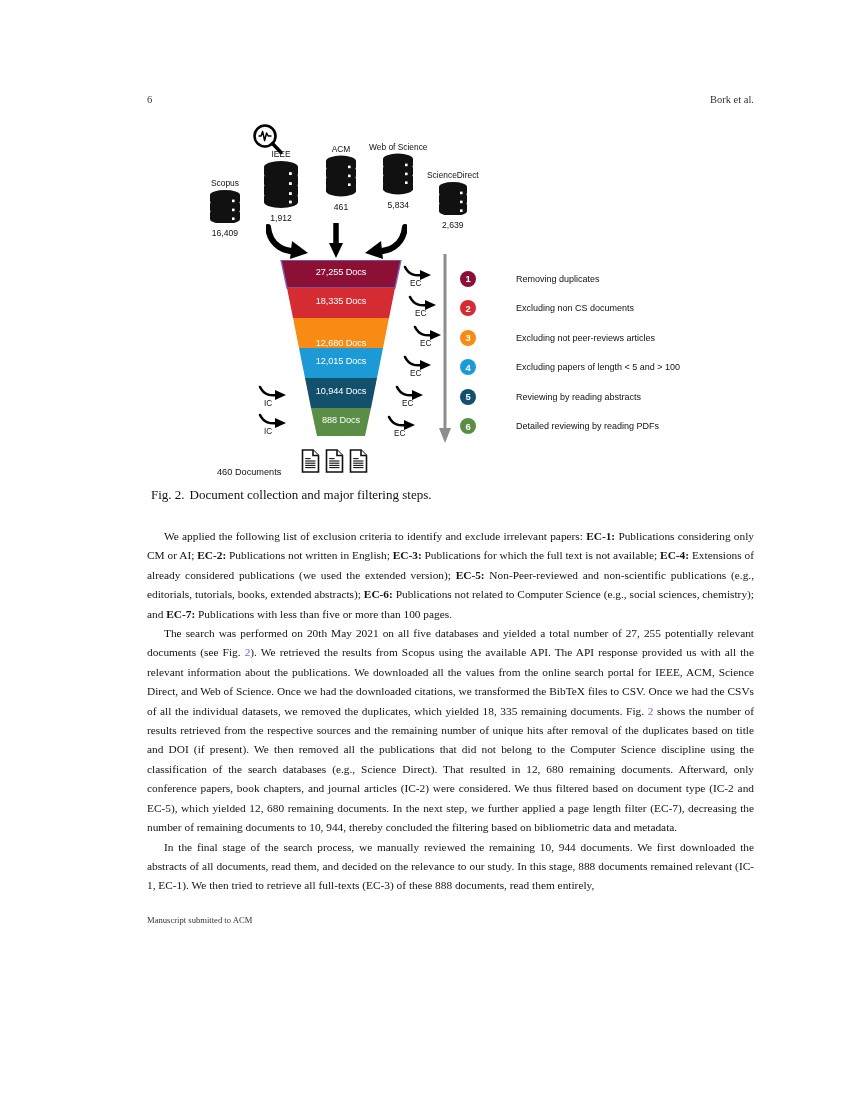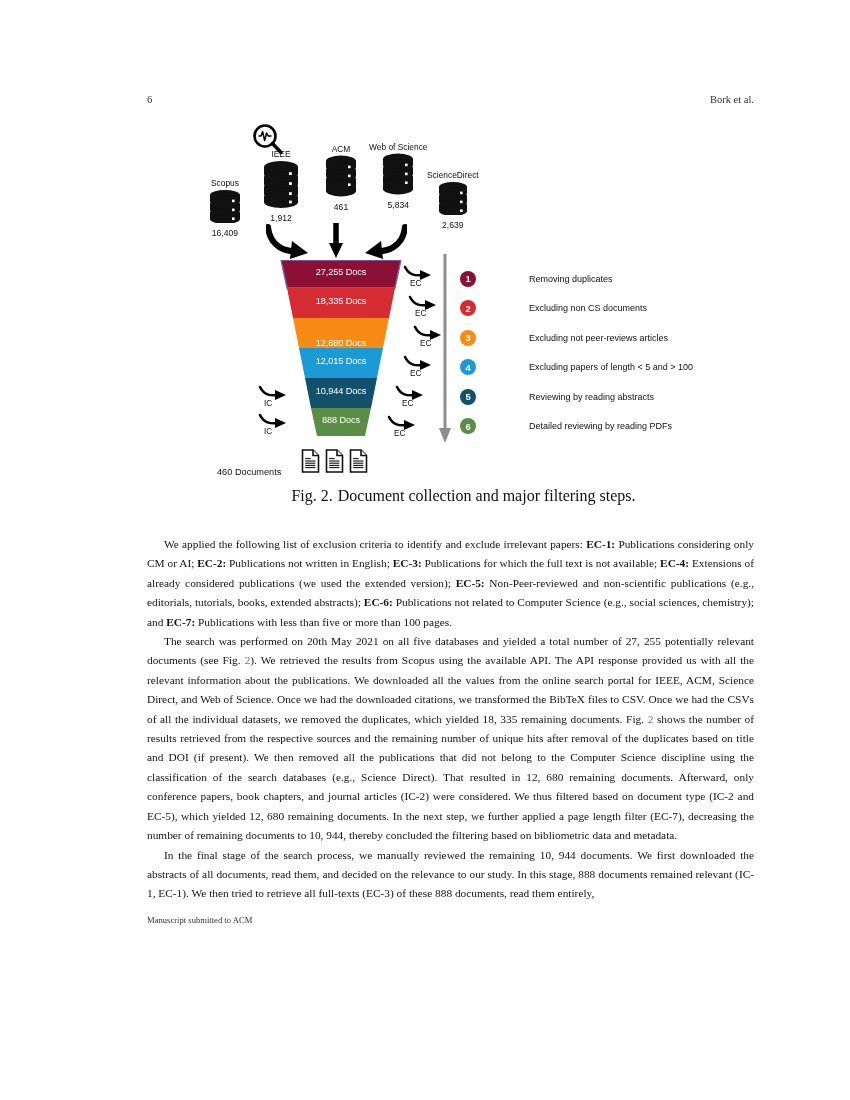--- a/index.html
+++ b/index.html
@@ -147,21 +147,21 @@
     font-weight: bold;
     display: flex;
     align-items: center;
     justify-content: center;
     line-height: 1;
   }
   .legend-txt {
     font-family: "Liberation Sans", sans-serif;
     font-size: 9px;
     color: #111;
-    margin-left: 16px;
+    margin-left: 3px;
     white-space: nowrap;
     padding-left: 37px;
   }
 
   
   .final-row {
     position: absolute;
     left: 70px;
     top: 337px;
     display: flex;
@@ -171,42 +171,40 @@
     font-family: "Liberation Sans", sans-serif;
     font-size: 9.2px;
     color: #111;
     white-space: nowrap;
   }
   .doc-icons { display: flex; margin-left: 20px; gap: 5px; }
 
   
   .caption {
     position: absolute;
-    left: 160px;
+    left: 151px;
     top: 487px;
     width: 607px;
-    text-align: center;
     font-family: "Liberation Serif", serif;
-    font-size: 16px;
+    font-size: 13px;
     color: #111;
   }
   .caption .fignum { margin-right: 5px; }
 
   
   .body {
     position: absolute;
     left: 147px;
     top: 527px;
     width: 607px;
     font-family: "Liberation Serif", serif;
     font-size: 11.35px;
     line-height: 19.4px;
     color: #131313;
     text-align: justify;
-    margin-top: 8px;
   }
   .body p {
     margin: 0 0 0 0;
     text-indent: 17px;
   }
   .body b { font-weight: bold; }
   .ref { color: #8a5fc0; }
 
   .footer {
     position: absolute;

